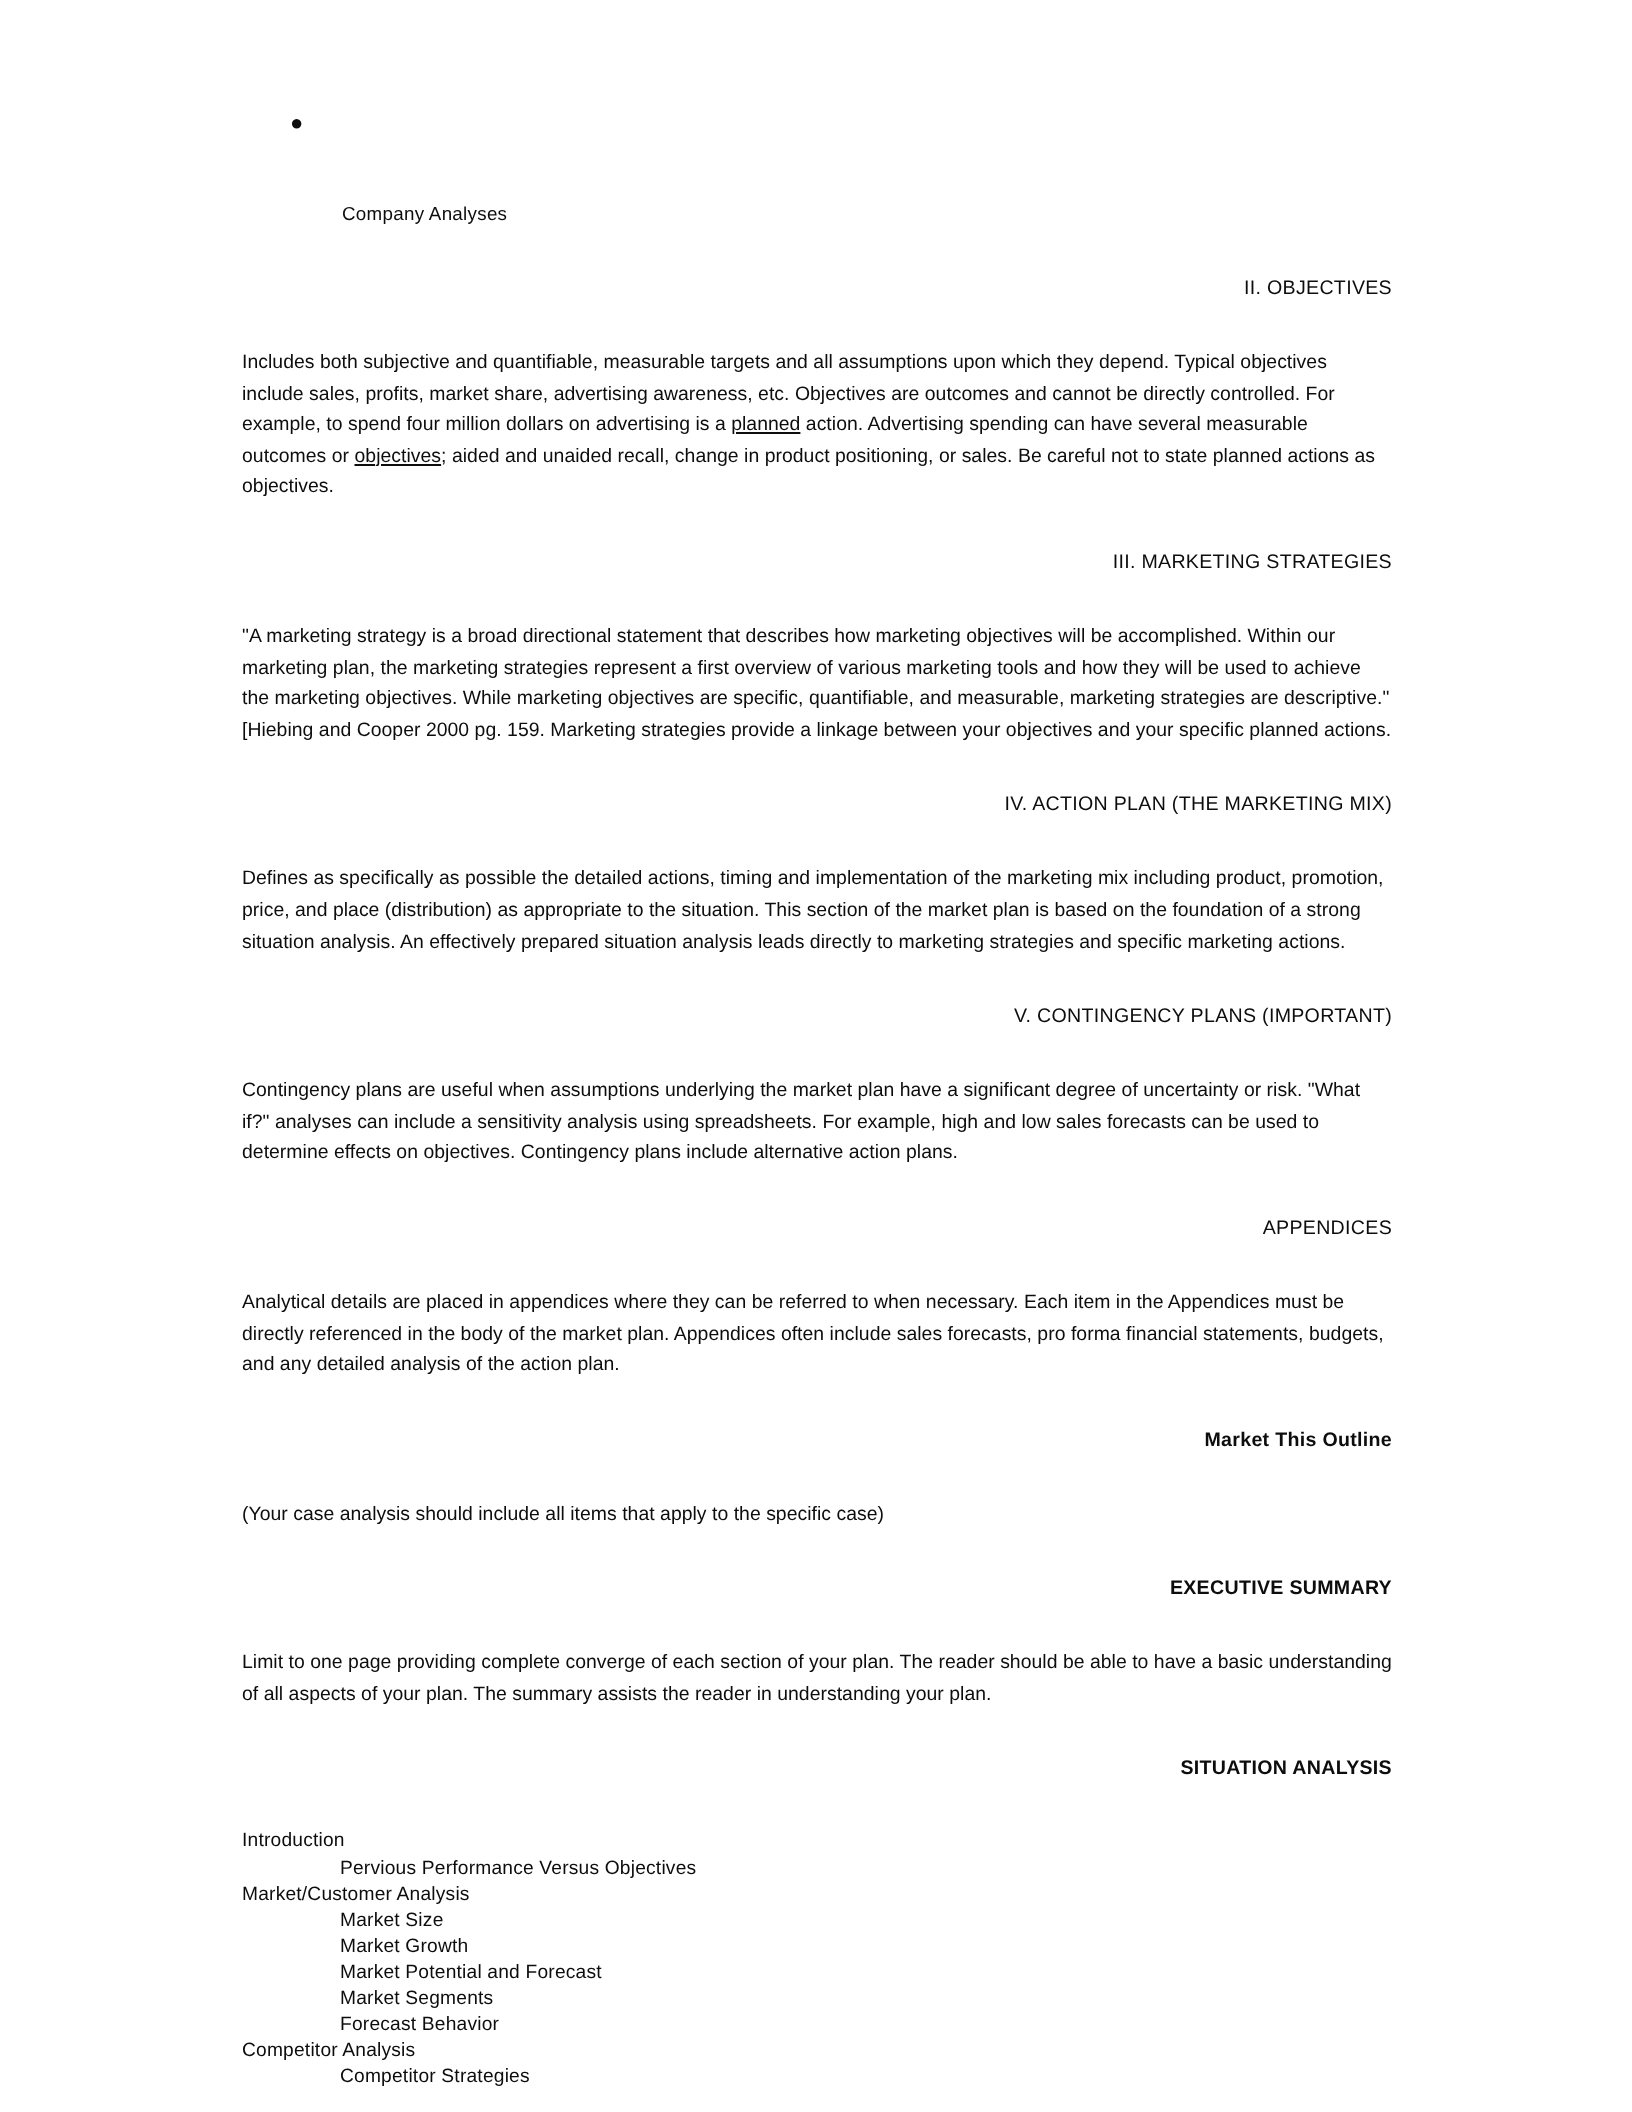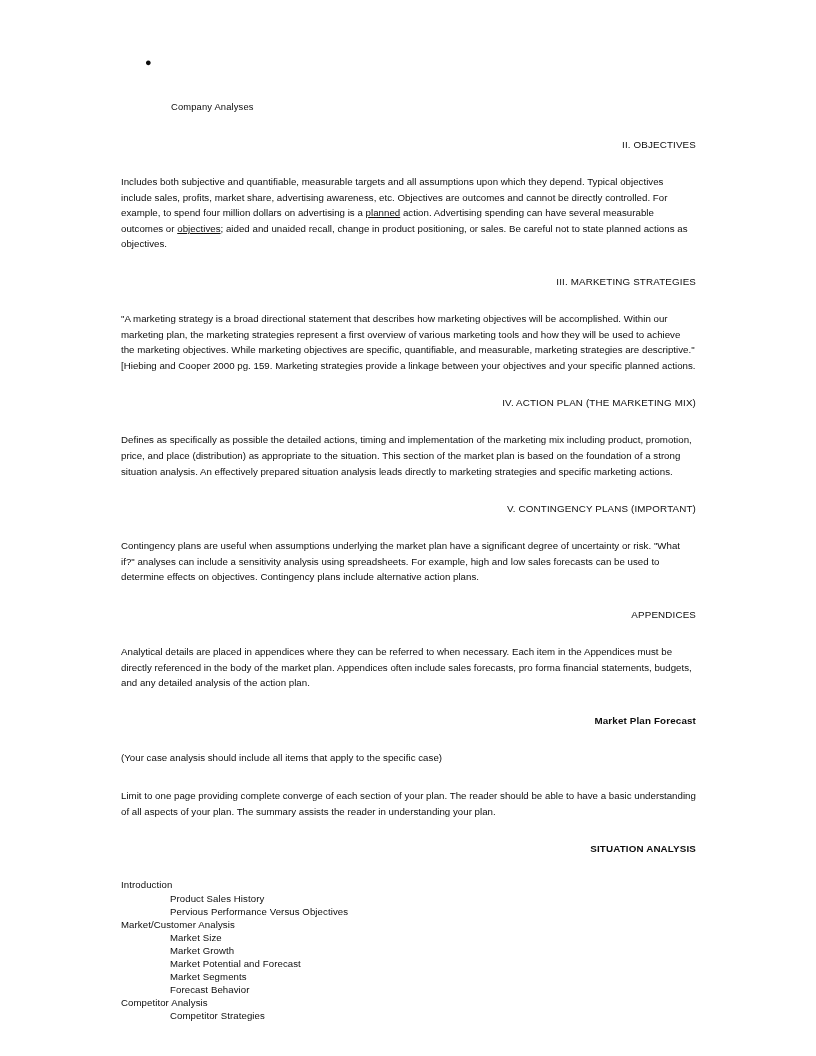--- a/index.html
+++ b/index.html
@@ -105,30 +105,30 @@
 
     <h2 class="section-heading">IV.  ACTION PLAN (THE MARKETING MIX)</h2>
     <p class="body-para">Defines as specifically as possible the detailed actions, timing and implementation of the marketing mix including product, promotion, price, and place (distribution) as appropriate to the situation. This section of the market plan is based on the foundation of a strong situation analysis.  An effectively prepared situation analysis leads directly to marketing strategies and specific marketing actions.</p>
 
     <h2 class="section-heading"> V.  CONTINGENCY PLANS (IMPORTANT)</h2>
     <p class="body-para">Contingency plans are useful when assumptions underlying the market plan have a significant degree of uncertainty or risk.  "What if?" analyses can include a sensitivity analysis using spreadsheets.  For example, high and low sales forecasts can be used to determine effects on objectives.  Contingency plans include alternative action plans.</p>
 
     <h2 class="section-heading">APPENDICES</h2>
     <p class="body-para">Analytical details are placed in appendices where they can be referred to when necessary.  Each item in the Appendices must be directly referenced in the body of the market plan.  Appendices often include sales forecasts, pro forma financial statements, budgets, and any detailed analysis of the action plan.</p>
 
-    <h2 class="section-heading bold">Market Plan Forecast</h2>
+    <h2 class="section-heading bold">Market This Outline</h2>
     <p class="body-para">(Your case analysis should include all items that apply to the specific case)</p>
 
+    <h2 class="section-heading bold">EXECUTIVE SUMMARY</h2>
     <p class="body-para">Limit to one page providing complete converge of each section of your plan.  The reader should be able to have a basic understanding of all aspects of your plan.  The summary assists the reader in understanding your plan.</p>
 
     <h2 class="section-heading bold">SITUATION ANALYSIS</h2>
 
     <ul class="outline">
       <li class="lvl1">Introduction</li>
-      <li class="lvl2">Product Sales History</li>
       <li class="lvl2">Pervious Performance Versus Objectives</li>
       <li class="lvl1">Market/Customer Analysis</li>
       <li class="lvl2">Market Size</li>
       <li class="lvl2">Market Growth</li>
       <li class="lvl2">Market Potential and Forecast</li>
       <li class="lvl2">Market Segments</li>
       <li class="lvl2">Forecast Behavior</li>
       <li class="lvl1">Competitor Analysis</li>
       <li class="lvl2">Competitor Strategies</li>
     </ul>

